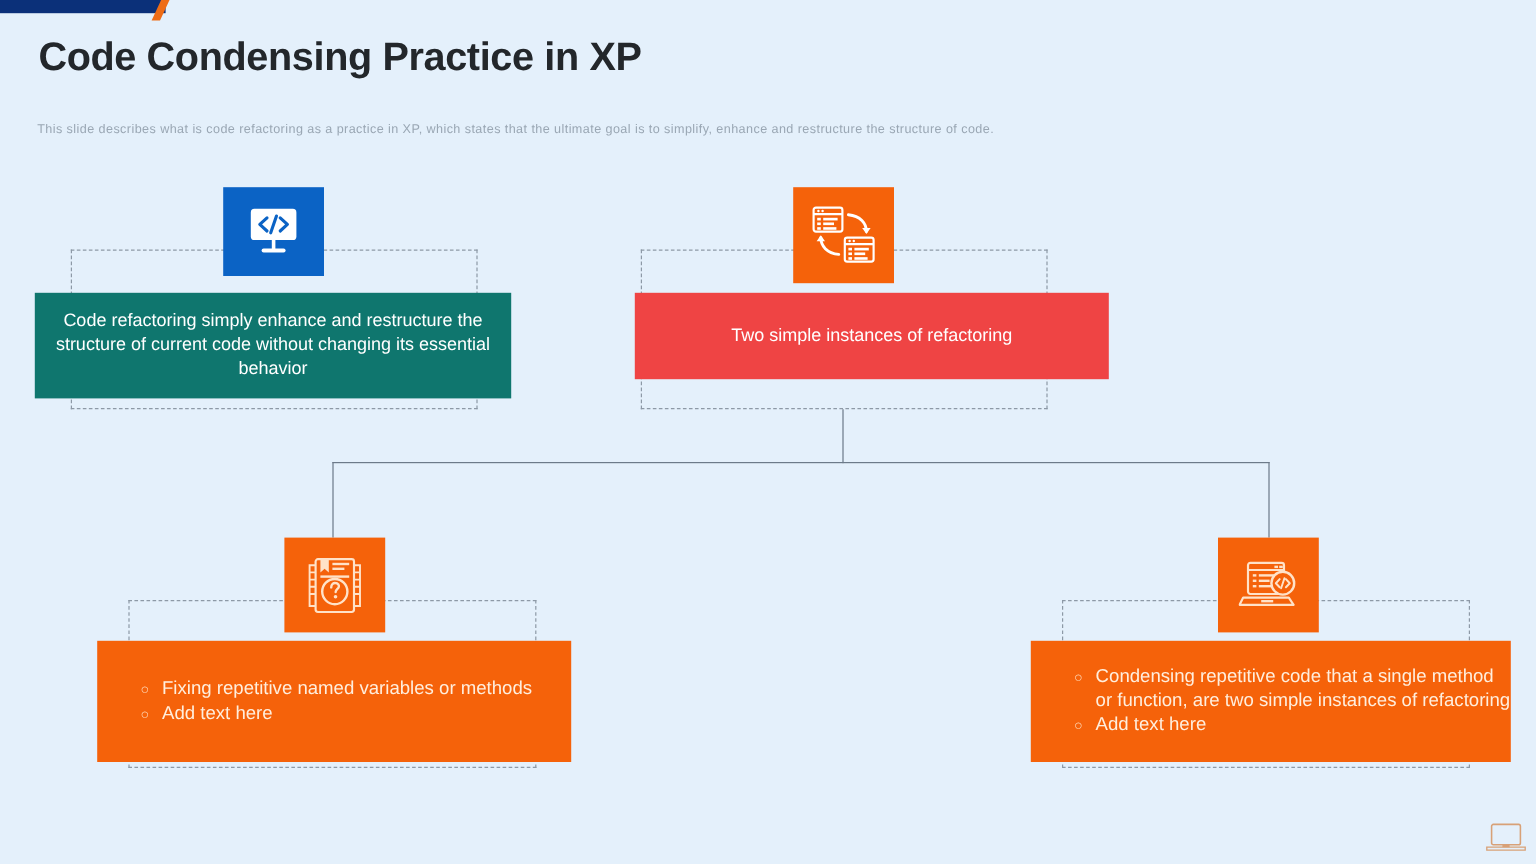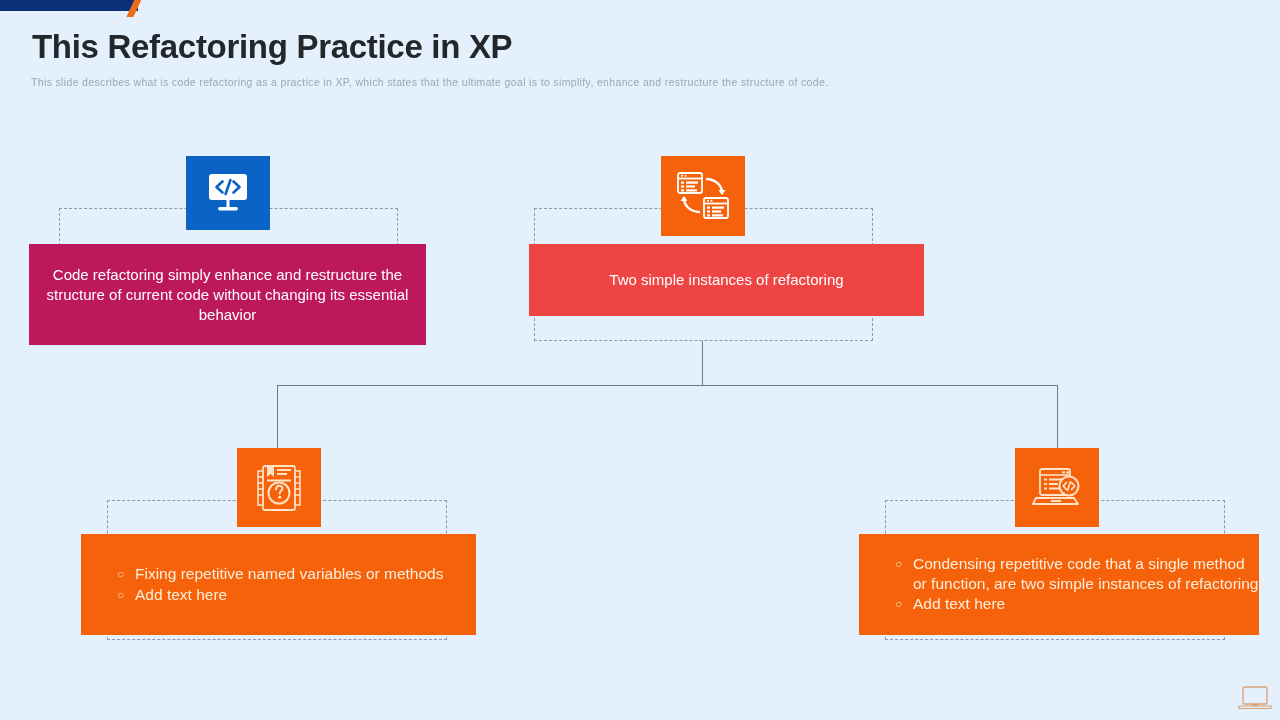--- a/index.html
+++ b/index.html
@@ -18,21 +18,21 @@
     background:#ee6c16; transform:skewX(-25deg);
   }
 
   
   #page-title {
     position:absolute; left:32px; top:28px;
     font-size:33px; font-weight:bold; color:#23272b;
     letter-spacing:-0.3px;
   }
   #page-subtitle {
-    position:absolute; left:31px; top:76px; width:1100px;
+    position:absolute; left:31px; top:102px; width:1100px;
     font-size:10.5px; color:#9aa7b4; letter-spacing:.35px; white-space:nowrap;
   }
 
   
   .dashed-frame {
     position:absolute; border:1px dashed #8d99a6; background:transparent;
   }
   .icon-tile {
     position:absolute; display:flex; align-items:center; justify-content:center;
   }
@@ -57,21 +57,21 @@
   
   #corner-watermark { position:absolute; right:8px; bottom:8px; width:34px; height:28px; }
 </style>
 </head>
 <body>
 
 <div id="top-ribbon">
   <div id="top-ribbon-slash"></div>
 </div>
 
-<div id="page-title">This Refactoring Practice in XP</div>
+<div id="page-title">Code Condensing Practice in XP</div>
 <div id="page-subtitle">This slide describes what is code refactoring as a practice in XP, which states that the ultimate goal is to simplify, enhance and restructure the structure of code.</div>
 
 <div class="conn" style="left:702px; top:341px; width:1px; height:45px;"></div>
 
 <div class="conn" style="left:277px; top:385px; width:781px; height:1px;"></div>
 
 <div class="conn" style="left:277px; top:385px; width:1px; height:63px;"></div>
 
 <div class="conn" style="left:1057px; top:385px; width:1px; height:63px;"></div>
 
@@ -83,21 +83,21 @@
       <rect x="4" y="3" width="38" height="26" rx="3" fill="#ffffff"></rect>
       <rect x="21.5" y="29" width="3" height="8" fill="#ffffff"></rect>
       <rect x="13" y="36" width="20" height="3.4" rx="1.7" fill="#ffffff"></rect>
       <path d="M17.5 10.5 L11.5 16 L17.5 21.5" stroke="#0b63c5" stroke-width="2.6" fill="none" stroke-linecap="round" stroke-linejoin="round"></path>
       <path d="M28.5 10.5 L34.5 16 L28.5 21.5" stroke="#0b63c5" stroke-width="2.6" fill="none" stroke-linecap="round" stroke-linejoin="round"></path>
       <path d="M25.4 9 L20.6 23" stroke="#0b63c5" stroke-width="2.6" fill="none" stroke-linecap="round"></path>
     </svg>
   </span>
 </div>
 
-<div class="content-box" style="left:29px; top:244px; width:397px; height:101px; background:#be185d;">
+<div class="content-box" style="left:29px; top:244px; width:397px; height:88px; background:#0f766e;">
   <div class="ctext">Code refactoring simply enhance and restructure the structure of current code without changing its essential behavior</div>
 </div>
 
 <div class="dashed-frame" style="left:534px; top:208px; width:339px; height:133px;"></div>
 
 <div class="icon-tile" style="left:661px; top:156px; width:84px; height:80px; background:#f5620a;">
   <span>
     <svg width="56" height="52" viewBox="0 0 56 52">
 
       <g stroke="#ffffff" stroke-width="1.8" fill="none">

